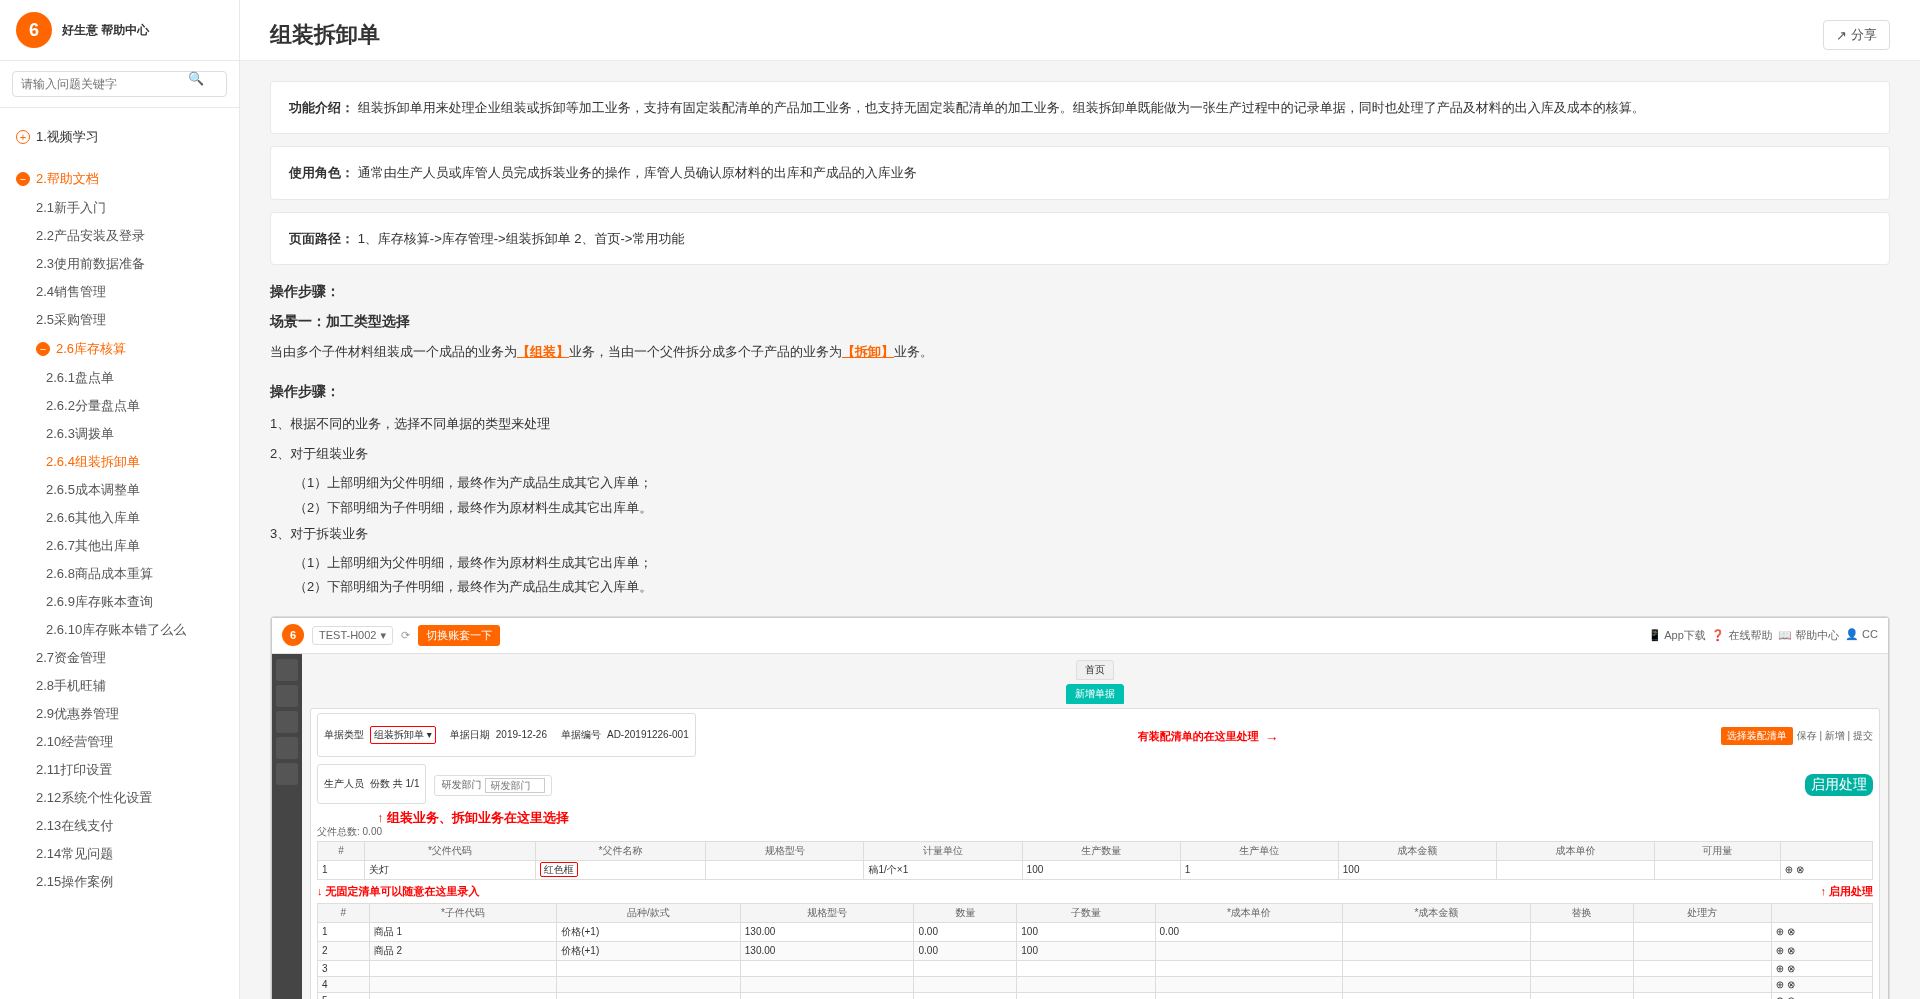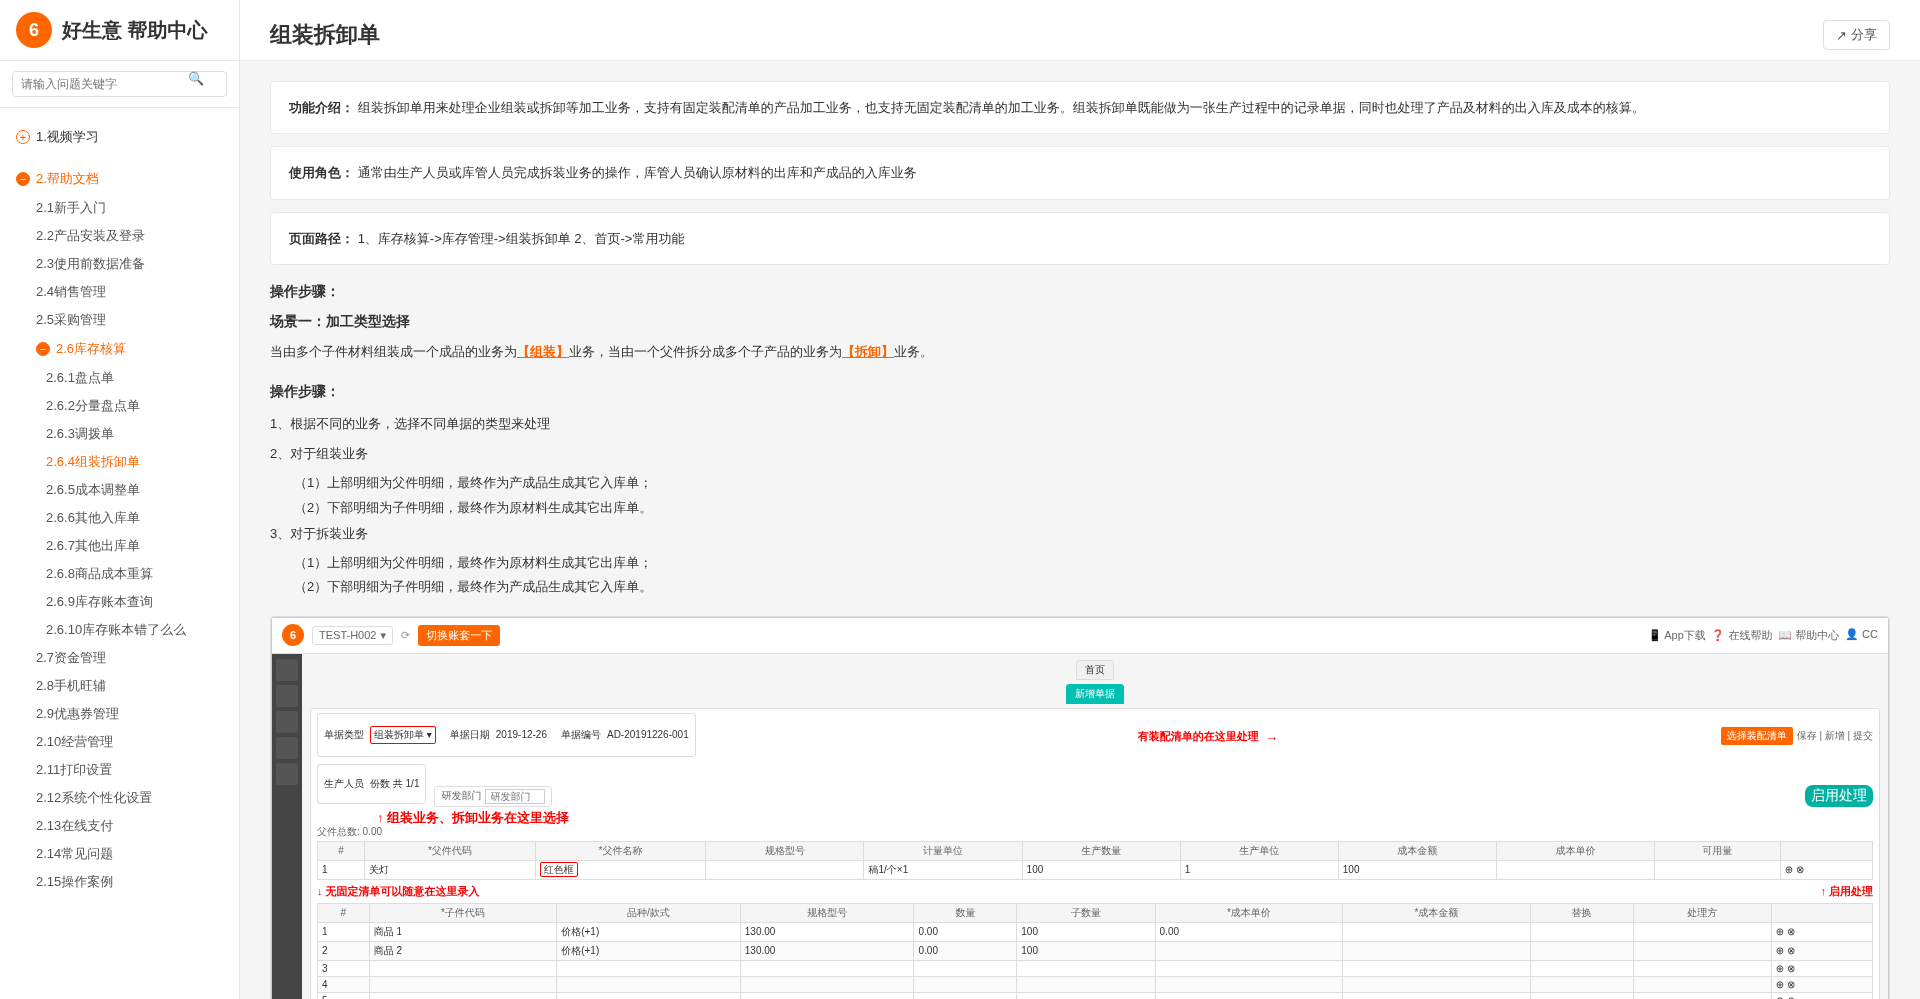--- a/index.html
+++ b/index.html
@@ -26,21 +26,21 @@
     .logo-circle {
       width: 36px; height: 36px;
       background: #f60;
       border-radius: 50%;
       display: flex; align-items: center; justify-content: center;
       color: #fff; font-size: 18px; font-weight: bold;
       margin-right: 10px;
       flex-shrink: 0;
     }
     .logo-text {
-      font-size: 20px; font-weight: bold; color: #333;
+      font-size: 12px; font-weight: bold; color: #333;
     }
     .sidebar-search {
       padding: 10px 12px;
       border-bottom: 1px solid #e8e8e8;
       display: flex; align-items: center;
       background: #fff;
     }
     .sidebar-search input {
       width: 100%; border: 1px solid #ddd; border-radius: 4px;
       padding: 5px 28px 5px 8px; font-size: 12px; color: #999;
@@ -426,21 +426,21 @@
                 </div>
                 <div style="flex:1; display:flex; justify-content:center; align-items:center; gap:6px;">
                   <span style="color:red; font-weight:bold; font-size:11px;">有装配清单的在这里处理</span>
                   <span style="color:red;">→</span>
                 </div>
                 <div style="display:flex; align-items:center; gap:4px;">
                   <button class="app-select-btn">选择装配清单</button>
                   <span style="font-size:10px; color:#666;">保存 | 新增 | 提交</span>
                 </div>
               </div>
-              <div style="display:flex; align-items:flex-end; gap:8px; margin-bottom:4px; flex-wrap:wrap;">
+              <div style="display:flex; align-items:center; gap:8px; margin-bottom:4px; flex-wrap:wrap;">
                 <div class="app-form-row">
                   <span>生产人员</span>
                   <span>份数 共 1/1</span>
                 </div>
                 <div style="display:flex; align-items:center; gap:4px; border:1px solid #ddd; padding:2px 6px; border-radius:3px; background:#fff;">
                   <span style="font-size:10px; color:#666;">研发部门</span>
                   <input type="text" style="border: 1px solid rgb(204, 204, 204); padding: 1px 4px; font-size: 10px; width: 60px;" placeholder="研发部门">
                 </div>
                 <button class="green-btn" style="margin-left:auto;">启用处理</button>
               </div>

